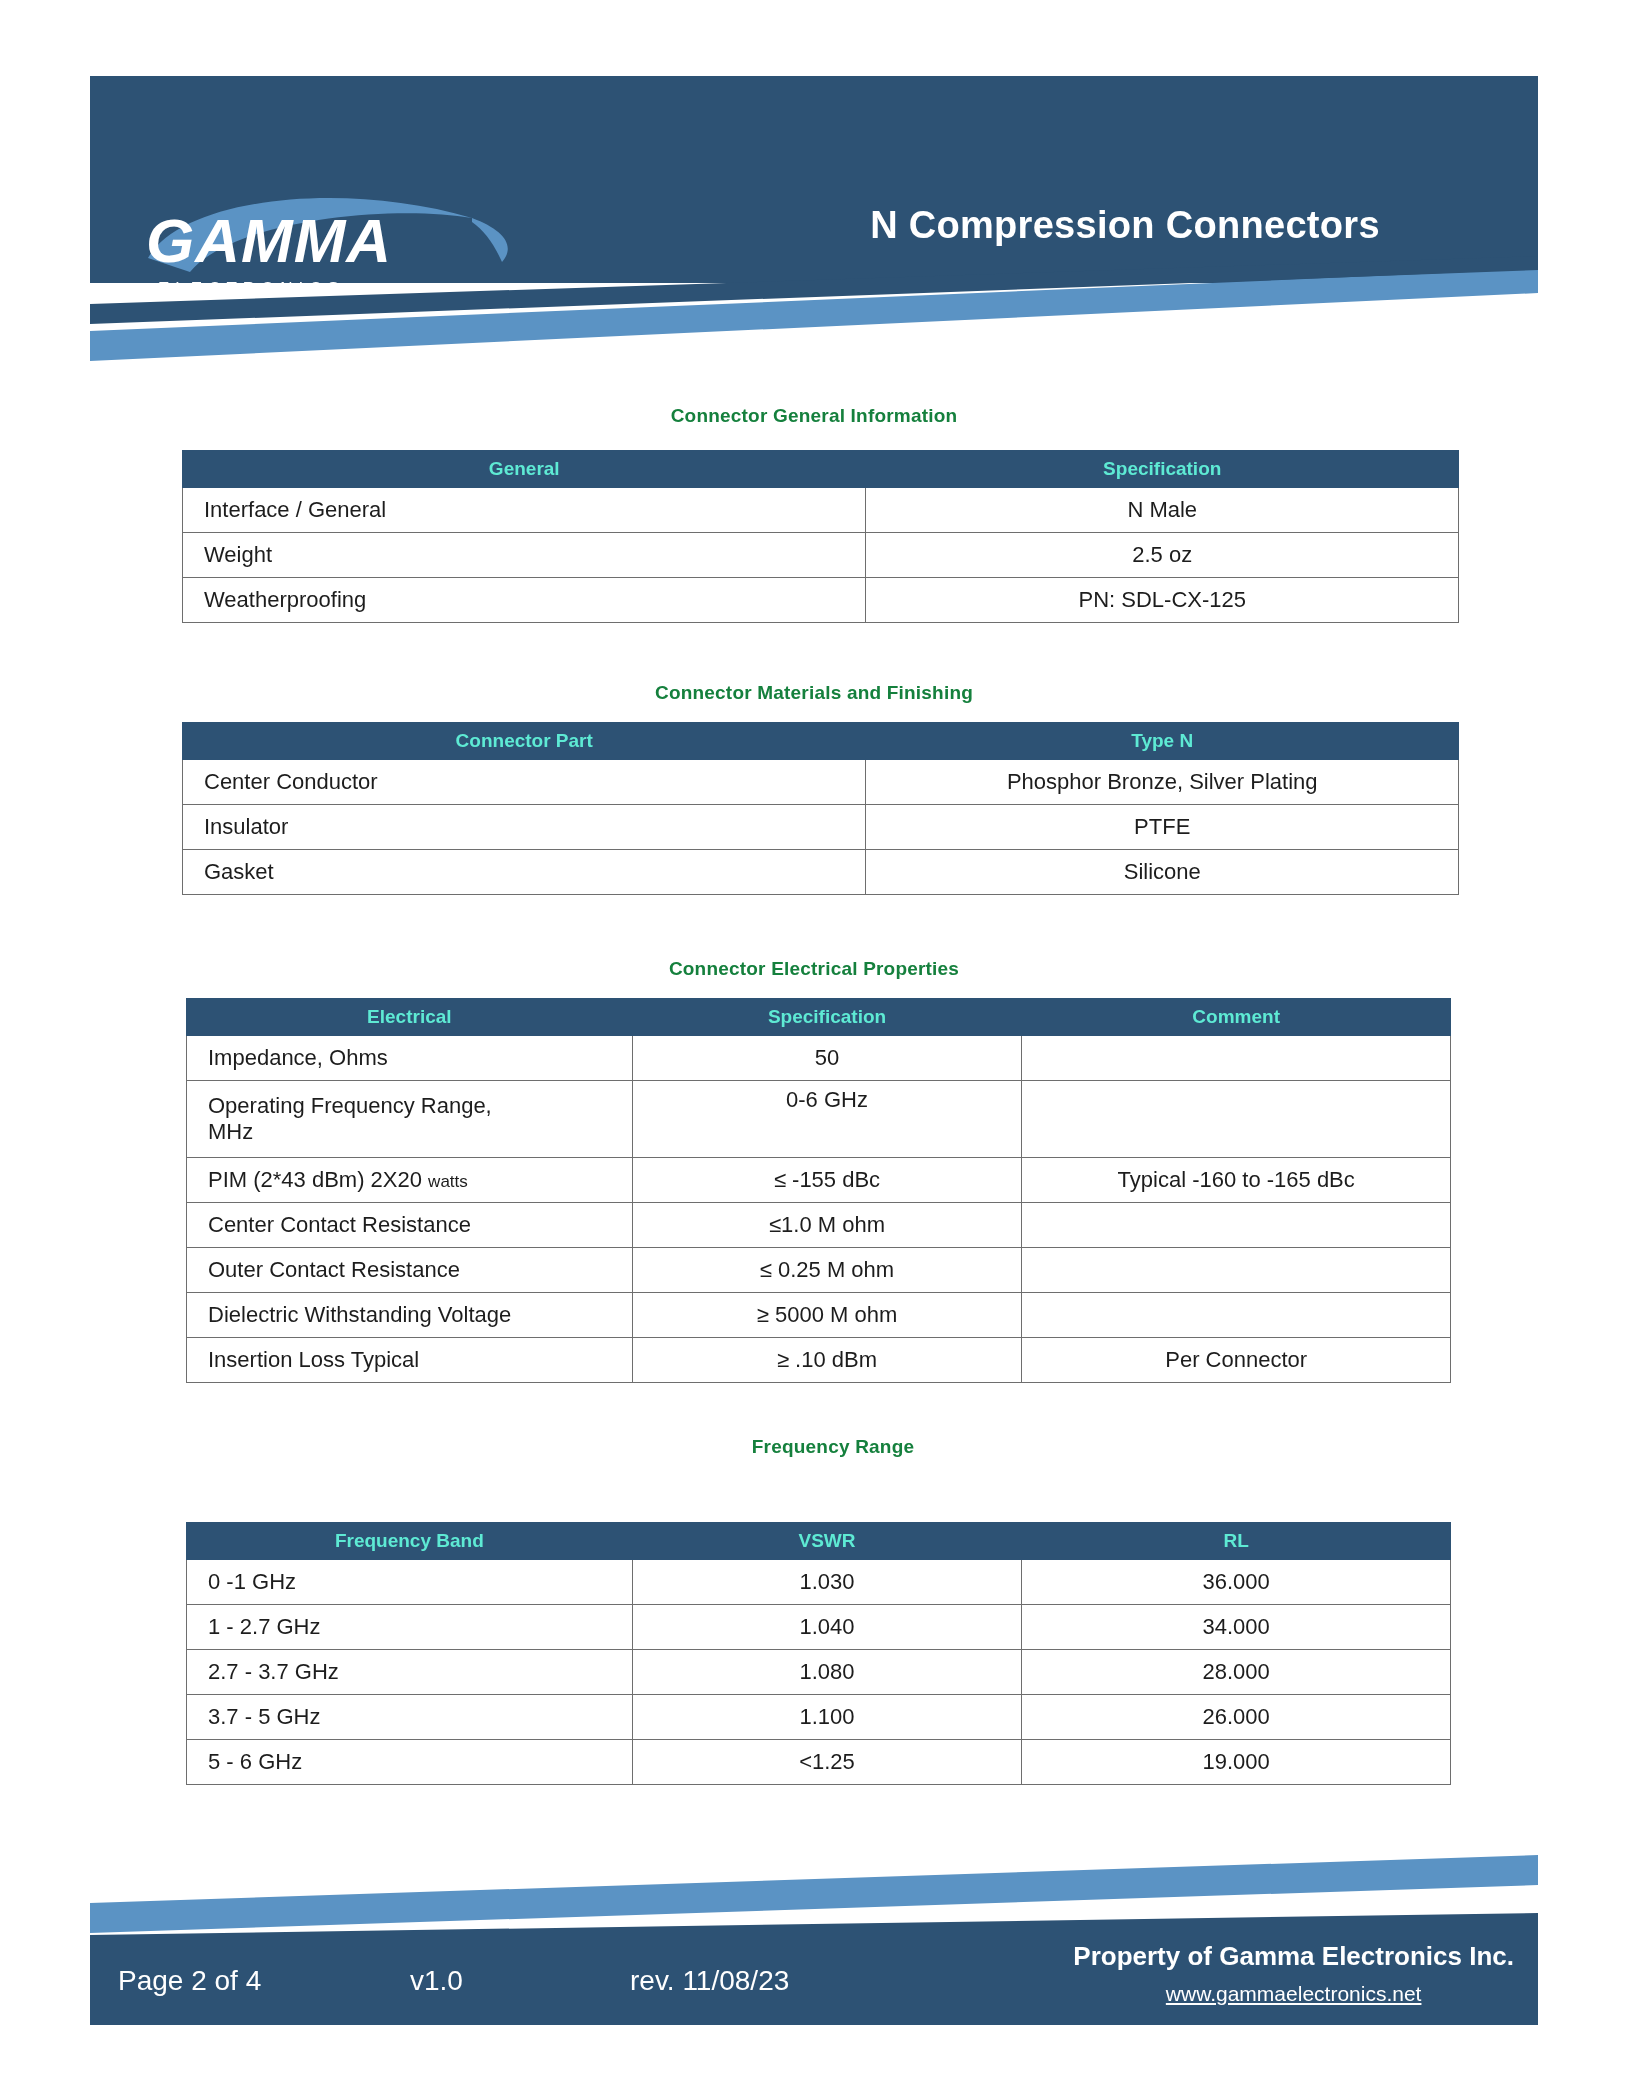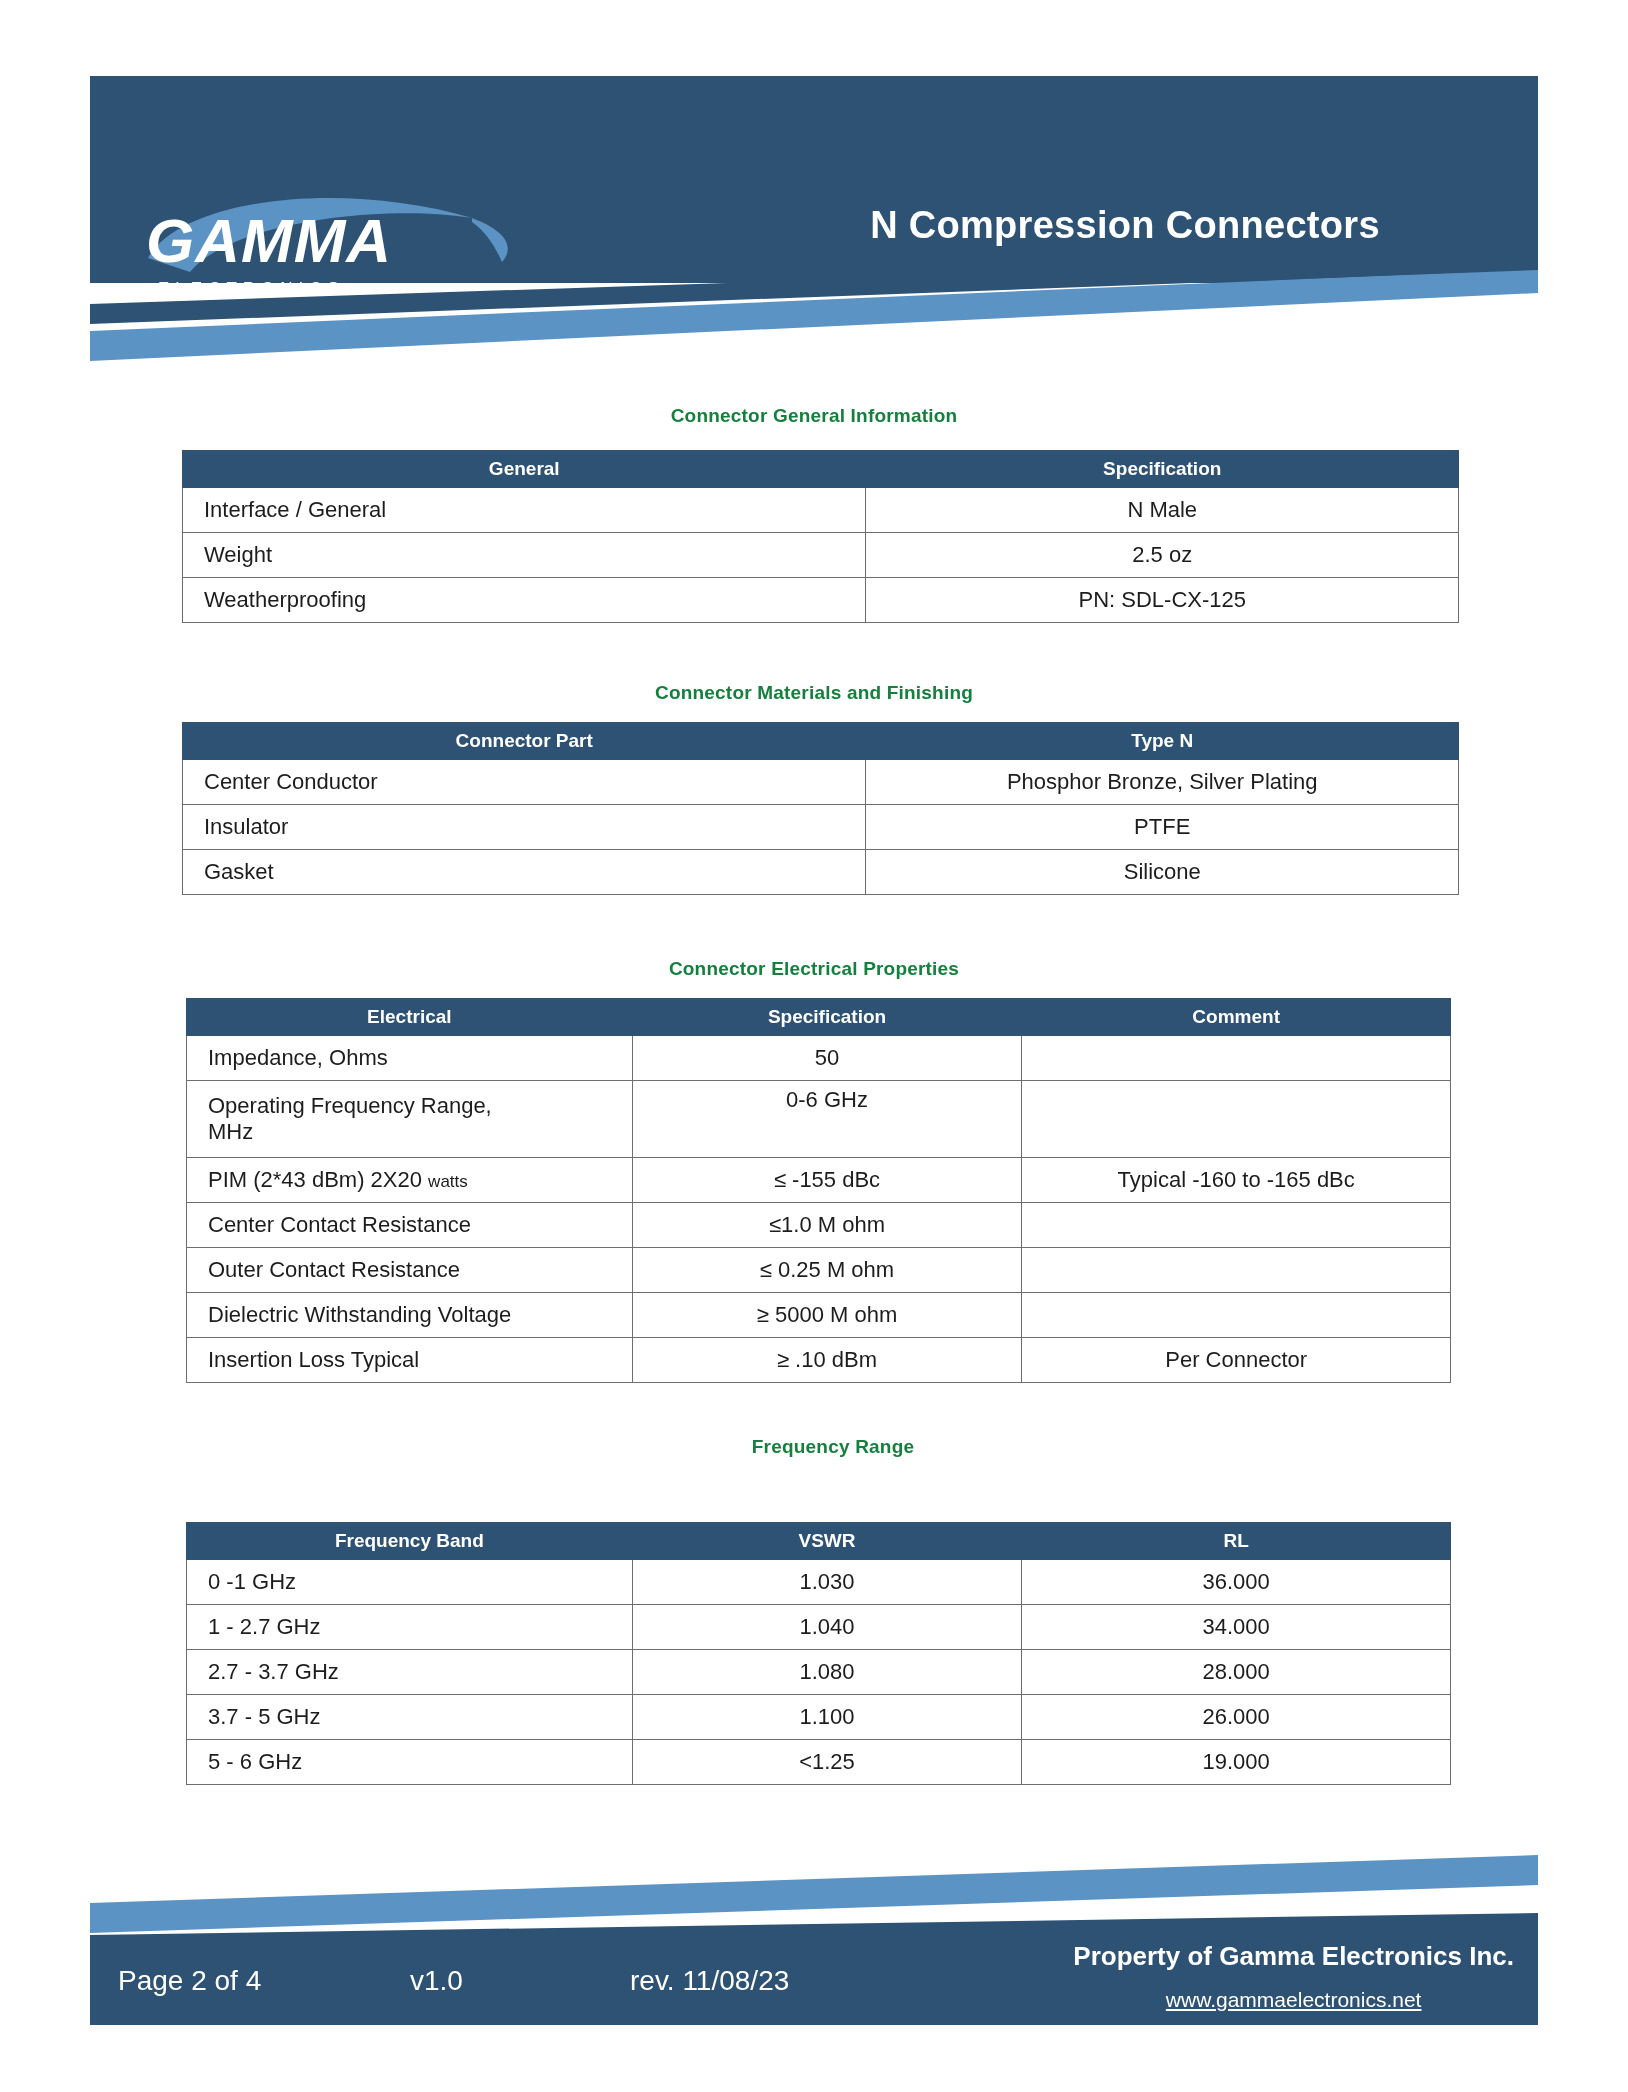--- a/index.html
+++ b/index.html
@@ -82,21 +82,21 @@
   }
   
   table.spec {
     position: absolute;
     border-collapse: collapse;
     font-size: 22px;
     color: #1d1d1d;
   }
   table.spec th {
     background: #2d5274;
-    color: #ffffff;
+    color: #5eead4;
     font-size: 19px;
     font-weight: bold;
     height: 36px;
     border: 1px solid #2d5274;
     text-align: center;
     padding: 0 5px;
   }
   table.spec td {
     border: 1px solid #6e6e6e;
     height: 40px;
@@ -145,21 +145,21 @@
     text-align: center;
     color: #ffffff;
   }
   .footer-right .prop {
     font-size: 26px;
     font-weight: bold;
   }
   .footer-right .url {
     font-size: 21px;
     text-decoration: underline;
-    margin-top: 16px;
+    margin-top: 10px;
   }
 </style>
 </head>
 <body>
 
 <div class="page">
 
   <div class="header">
     <div class="header-blue"></div>
     <div class="header-wedge-light"></div>

